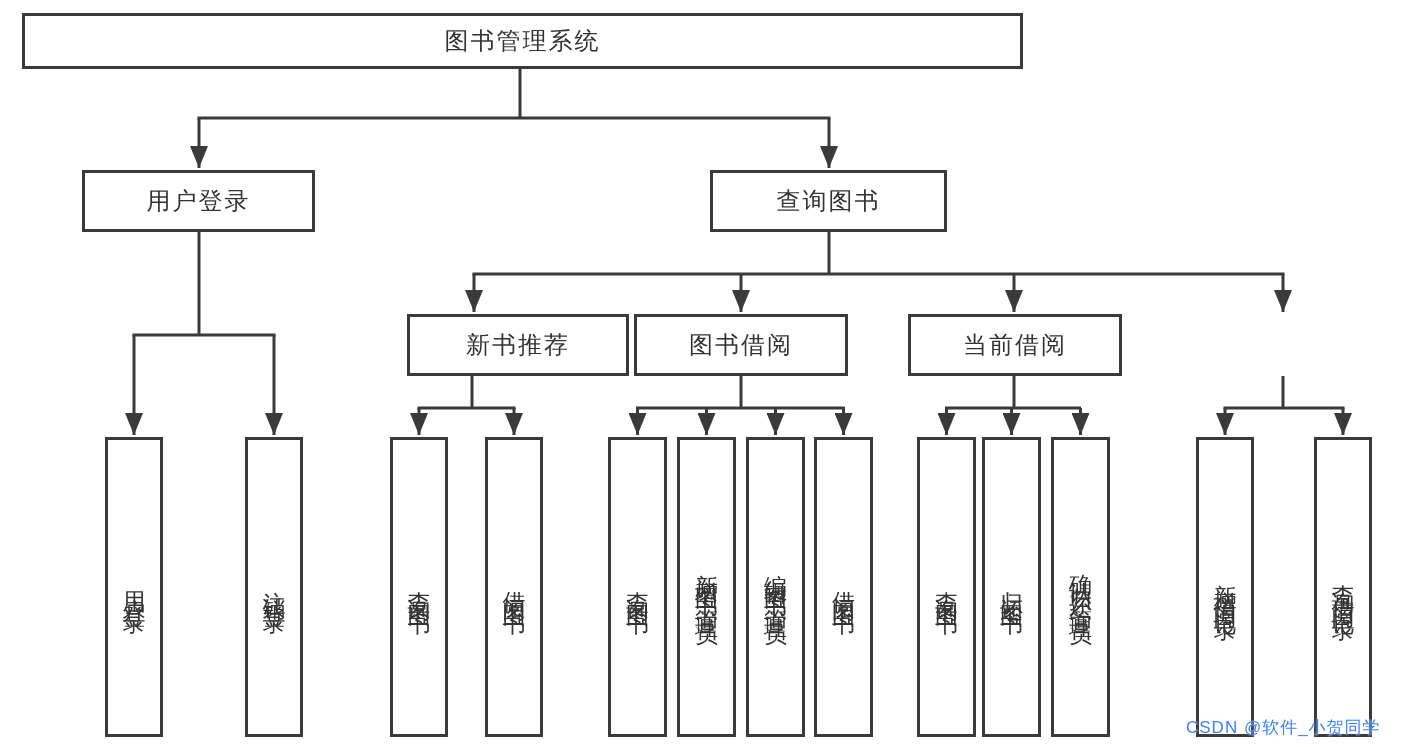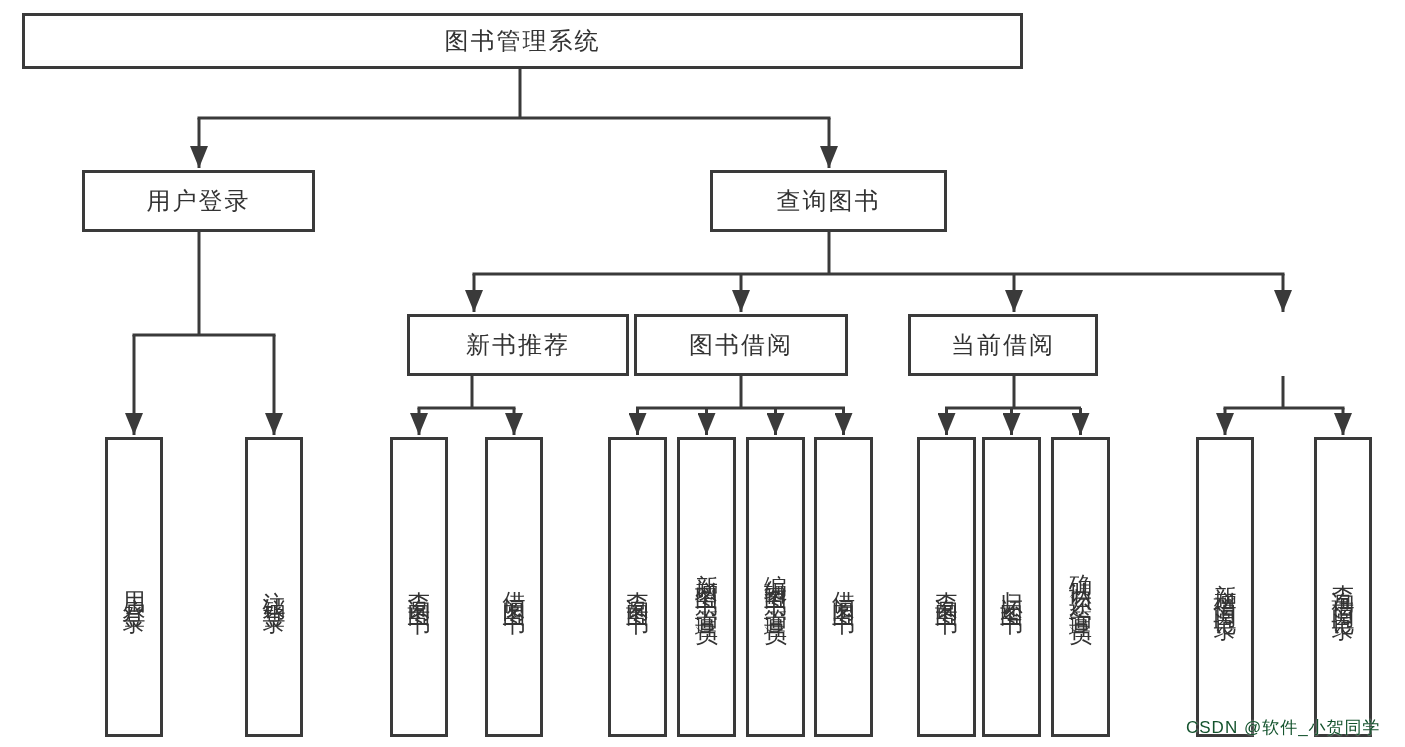--- a/index.html
+++ b/index.html
@@ -51,21 +51,21 @@
     letter-spacing: 7px;
     line-height: 1;
     white-space: nowrap;
   }
   #watermark {
     position: absolute;
     left: 1186px;
     top: 716px;
     z-index: 5;
     font-size: 17px;
-    color: #14532d;
+    color: #3b82f6;
     letter-spacing: 1px;
     white-space: nowrap;
     text-shadow: 0 0 2px rgba(255,255,255,0.9);
   }
 </style>
 </head>
 <body>
 
 <div id="stage">
 
@@ -129,21 +129,21 @@
   <div class="box" style="left:710px; top:170px; width:237px; height:62px;">
     <span class="hlabel">查询图书</span>
   </div>
 
   <div class="box" style="left:363px; top:314px; width:222px; height:62px;margin-left:44px;">
     <span class="hlabel">新书推荐</span>
   </div>
   <div class="box" style="left:634px; top:314px; width:214px; height:62px;">
     <span class="hlabel">图书借阅</span>
   </div>
-  <div class="box" style="left:908px; top:314px; width:190px; height:62px;">
+  <div class="box" style="left:908px; top:314px; width:214px; height:62px;">
     <span class="hlabel">当前借阅</span>
   </div>
 
   <div class="box leaf" style="left:105px;">
     <span class="vlabel">用户登录</span>
   </div>
   <div class="box leaf" style="left:245px;">
     <span class="vlabel">注销登录</span>
   </div>
 

